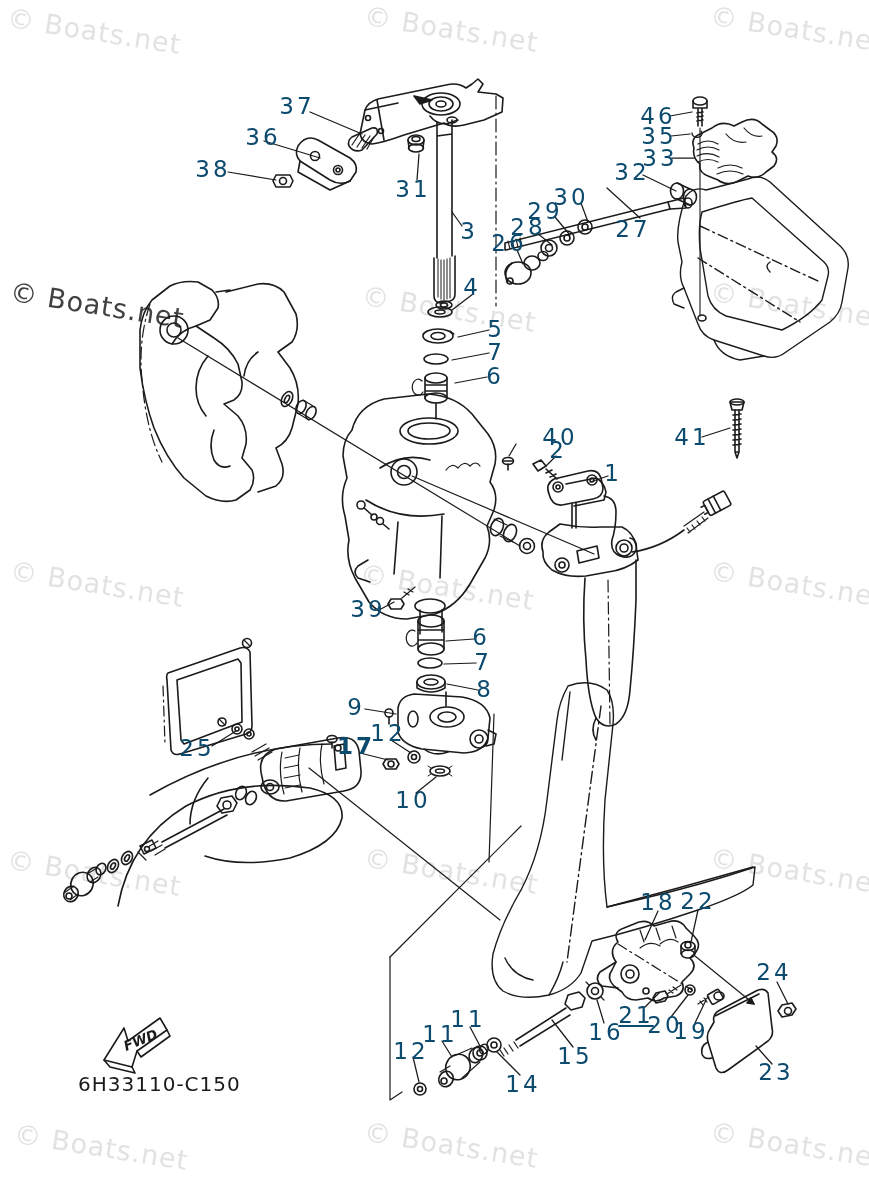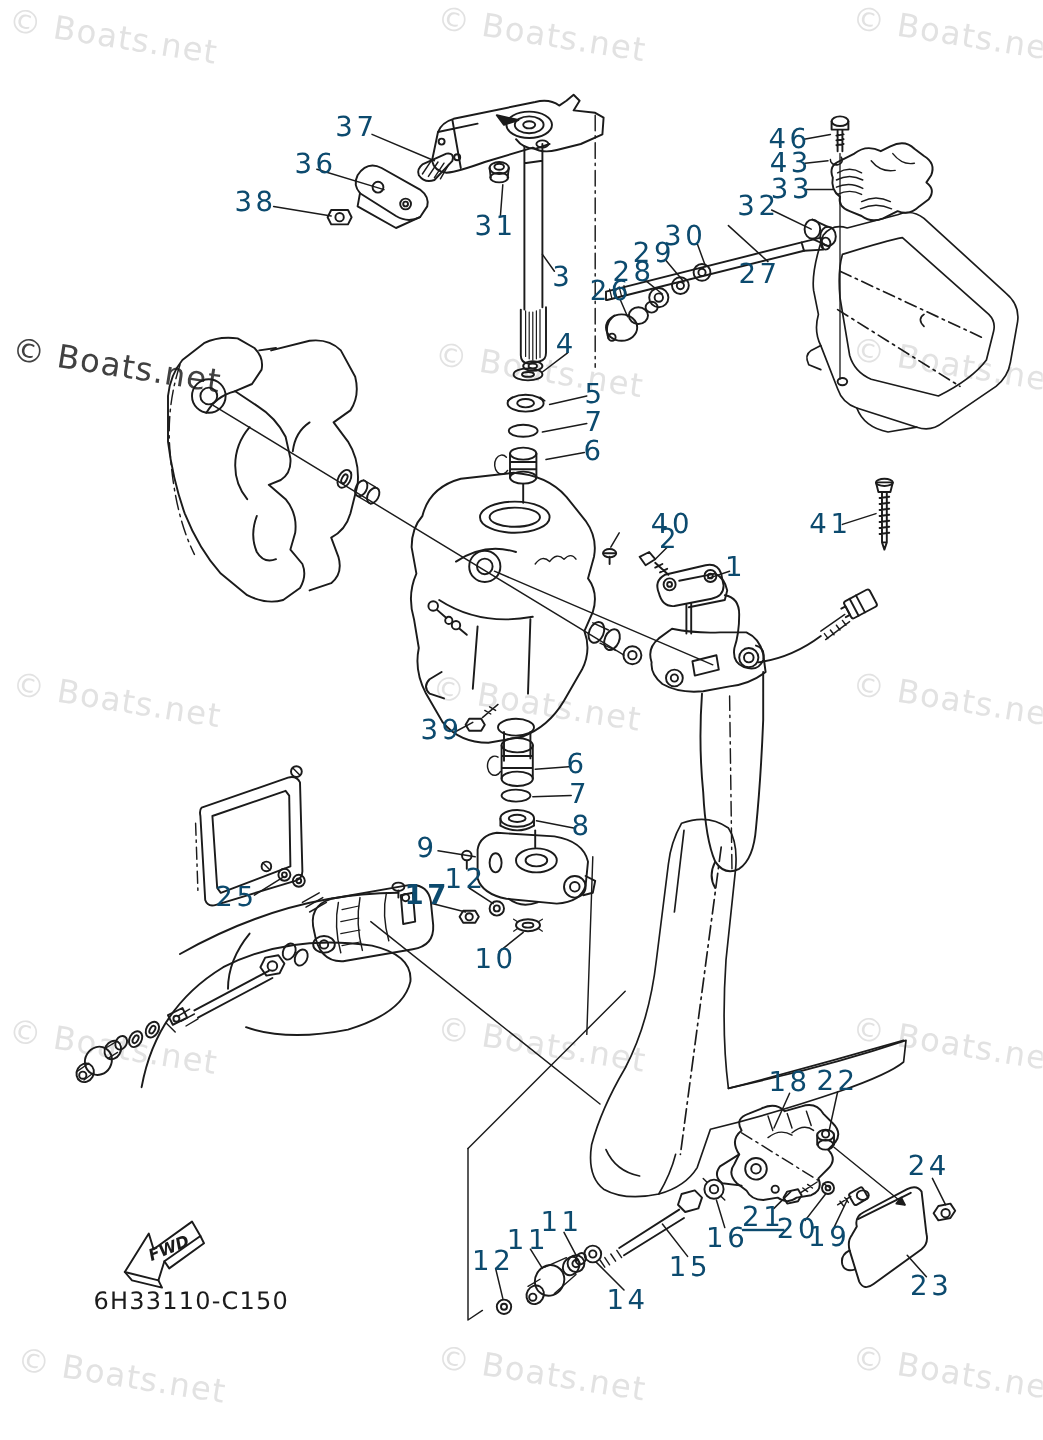--- a/index.html
+++ b/index.html
@@ -384,21 +384,21 @@
     <text transform="translate(126,1051) rotate(-22)" font-size="13.5" font-style="italic" font-weight="bold" fill="#1b1b1b">FWD</text>
   </svg>
 
   <div id="callouts">
       <div class="callout" style="left: 297px; top: 106px;">37</div>
       <div class="callout" style="left: 251px; top: 137px; margin-left: 12px;">36</div>
       <div class="callout" style="left: 213px; top: 169px; text-align: right;">38</div>
       <div class="callout" style="left: 413px; top: 189px;">31</div>
       <div class="callout" style="left: 469px; top: 231px;">3</div>
       <div class="callout" style="left: 658px; top: 116px;">46</div>
-      <div class="callout" style="left: 659px; top: 136px;">43</div>
+      <div class="callout" style="left: 659px; top: 136px;">35</div>
       <div class="callout" style="left: 660px; top: 158px;">33</div>
       <div class="callout" style="left: 632px; top: 172px;">32</div>
       <div class="callout" style="left: 633px; top: 181px; margin-top: 48px;">27</div>
       <div class="callout" style="left: 571px; top: 197px;">30</div>
       <div class="callout" style="left: 545px; top: 211px;">29</div>
       <div class="callout" style="left: 528px; top: 227px;">28</div>
       <div class="callout" style="left: 509px; top: 243px;">26</div>
       <div class="callout" style="left: 472px; top: 287px;">4</div>
       <div class="callout" style="left: 496px; top: 329px;">5</div>
       <div class="callout" style="left: 496px; top: 352px;">7</div>

